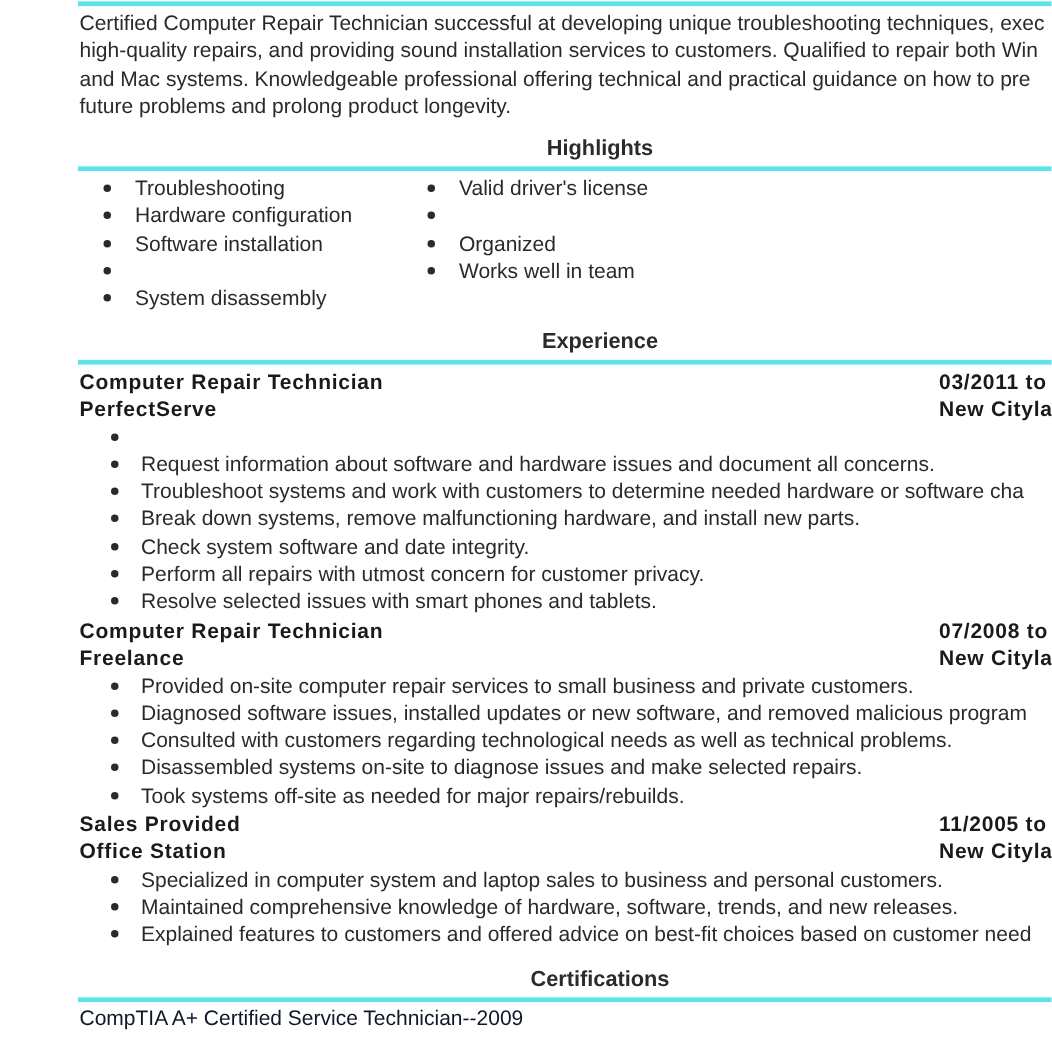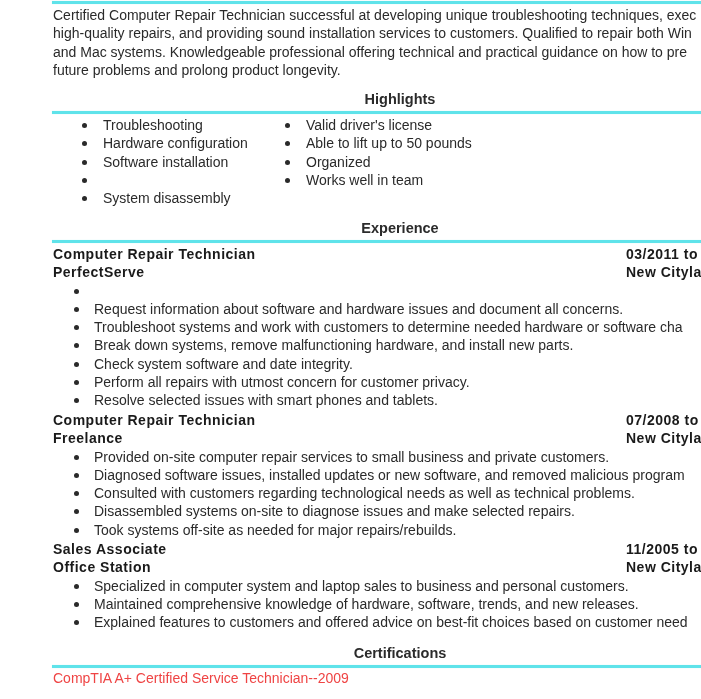--- a/index.html
+++ b/index.html
@@ -27,50 +27,50 @@
     .bullet {
       position: absolute; left: 0; top: 7px; width: 5px; height: 5px; border-radius: 50%;
       background: #2a2a2a;
     }
     .job { position: absolute; left: 53px; width: 700px; }
     .job-head { position: relative; height: 18.3px; line-height: 18.3px; font-size: 14px; letter-spacing: 0.5px; color: #1a1a1a; font-weight: 600; }
     .job-head .right { position: absolute; left: 573px; top: 0; white-space: nowrap; }
     .job ul { list-style: none; margin: 0; padding: 0; }
     .job li { position: relative; padding-left: 41px; height: 18.3px; line-height: 18.3px; font-size: 14px; white-space: nowrap; color: #2a2a2a; }
     .job li .bullet { left: 21px; }
-    .cert { position: absolute; left: 53px; top: 670px; font-size: 14px; color: #ef4444; white-space: nowrap; }
+    .cert { position: absolute; left: 53px; top: 670px; font-size: 14px; color: #0f172a; white-space: nowrap; }
   </style>
 </head>
 <body>
 
 <div class="page">
 
   <div class="rule" style="top:1px"></div>
 
   <div class="summary">
     <div>Certified Computer Repair Technician successful at developing unique troubleshooting techniques, exec</div>
     <div>high-quality repairs, and providing sound installation services to customers. Qualified to repair both Win</div>
     <div>and Mac systems. Knowledgeable professional offering technical and practical guidance on how to pre</div>
     <div>future problems and prolong product longevity.</div>
   </div>
 
   <div class="section-title" style="top:91px">Highlights</div>
   <div class="rule" style="top:111px"></div>
 
-  <div class="hl-col" style="left:82px">
+  <div class="hl-col" style="left:69px">
     <div class="item"><span class="bullet"></span><span>Troubleshooting</span></div>
     <div class="item"><span class="bullet"></span><span>Hardware configuration</span></div>
     <div class="item"><span class="bullet"></span><span>Software installation</span></div>
     <div class="item"><span class="bullet"></span></div>
     <div class="item"><span class="bullet"></span><span>System disassembly</span></div>
   </div>
 
   <div class="hl-col" style="left:285px">
     <div class="item"><span class="bullet"></span><span>Valid driver's license</span></div>
-    <div class="item"><span class="bullet"></span><span>Able to lift up to 50 pounds</span></div>
+    <div class="item"><span class="bullet"></span></div>
     <div class="item"><span class="bullet"></span><span>Organized</span></div>
     <div class="item"><span class="bullet"></span><span>Works well in team</span></div>
   </div>
 
   <div class="section-title" style="top:220px">Experience</div>
   <div class="rule" style="top:240px"></div>
 
   <div class="job" style="top:245px">
     <div class="job-head">
       <span>Computer Repair Technician</span>
@@ -104,21 +104,21 @@
       <li><span class="bullet"></span><span>Provided on-site computer repair services to small business and private customers.</span></li>
       <li><span class="bullet"></span><span>Diagnosed software issues, installed updates or new software, and removed malicious program</span></li>
       <li><span class="bullet"></span><span>Consulted with customers regarding technological needs as well as technical problems.</span></li>
       <li><span class="bullet"></span><span>Disassembled systems on-site to diagnose issues and make selected repairs.</span></li>
       <li><span class="bullet"></span><span>Took systems off-site as needed for major repairs/rebuilds.</span></li>
     </ul>
   </div>
 
   <div class="job" style="top:540px">
     <div class="job-head">
-      <span>Sales Associate</span>
+      <span>Sales Provided</span>
       <span class="right">11/2005 to C</span>
     </div>
     <div class="job-head">
       <span>Office Station</span>
       <span class="right">New Cityla</span>
     </div>
     <ul>
       <li><span class="bullet"></span><span>Specialized in computer system and laptop sales to business and personal customers.</span></li>
       <li><span class="bullet"></span><span>Maintained comprehensive knowledge of hardware, software, trends, and new releases.</span></li>
       <li><span class="bullet"></span><span>Explained features to customers and offered advice on best-fit choices based on customer need</span></li>

